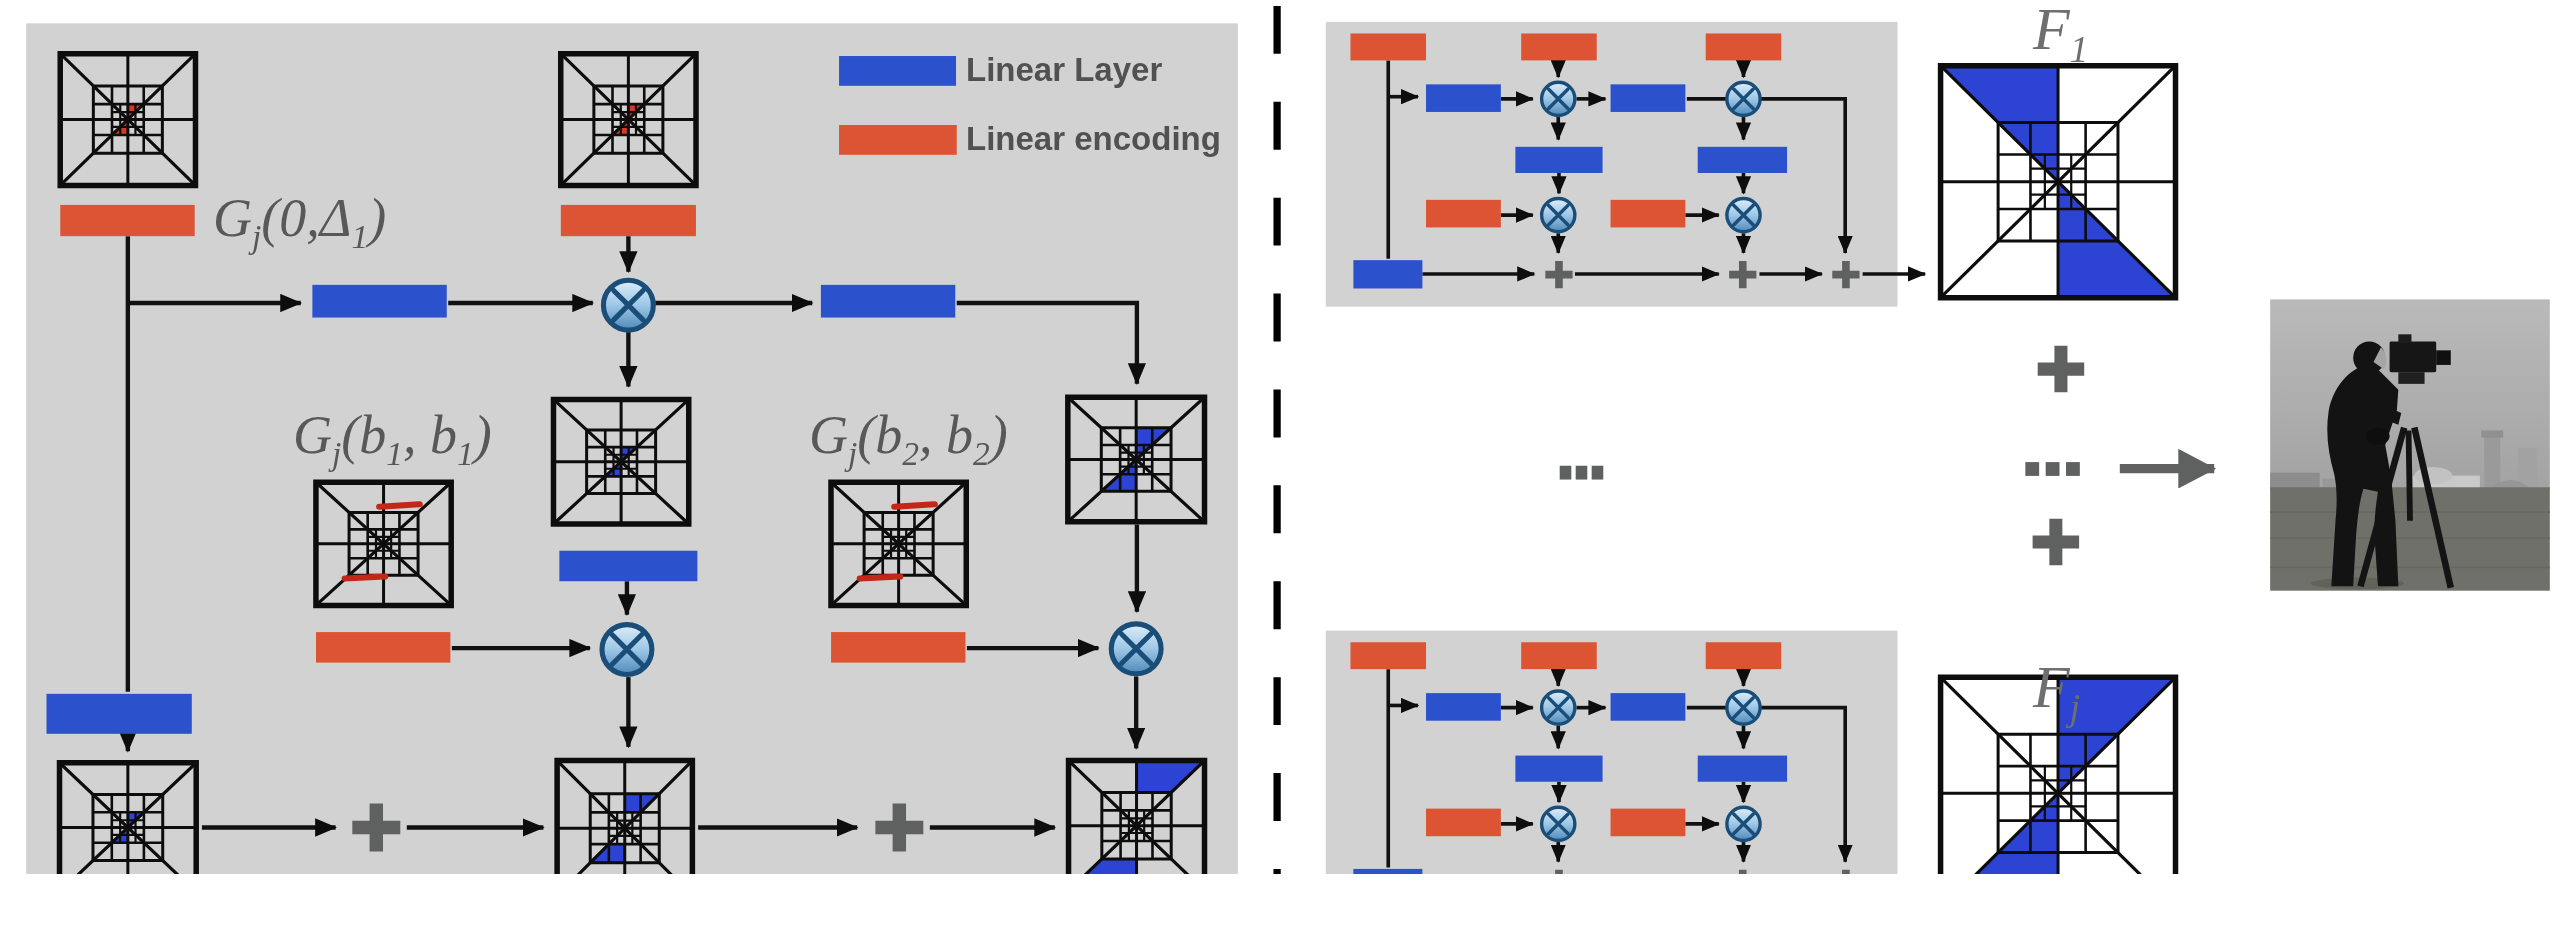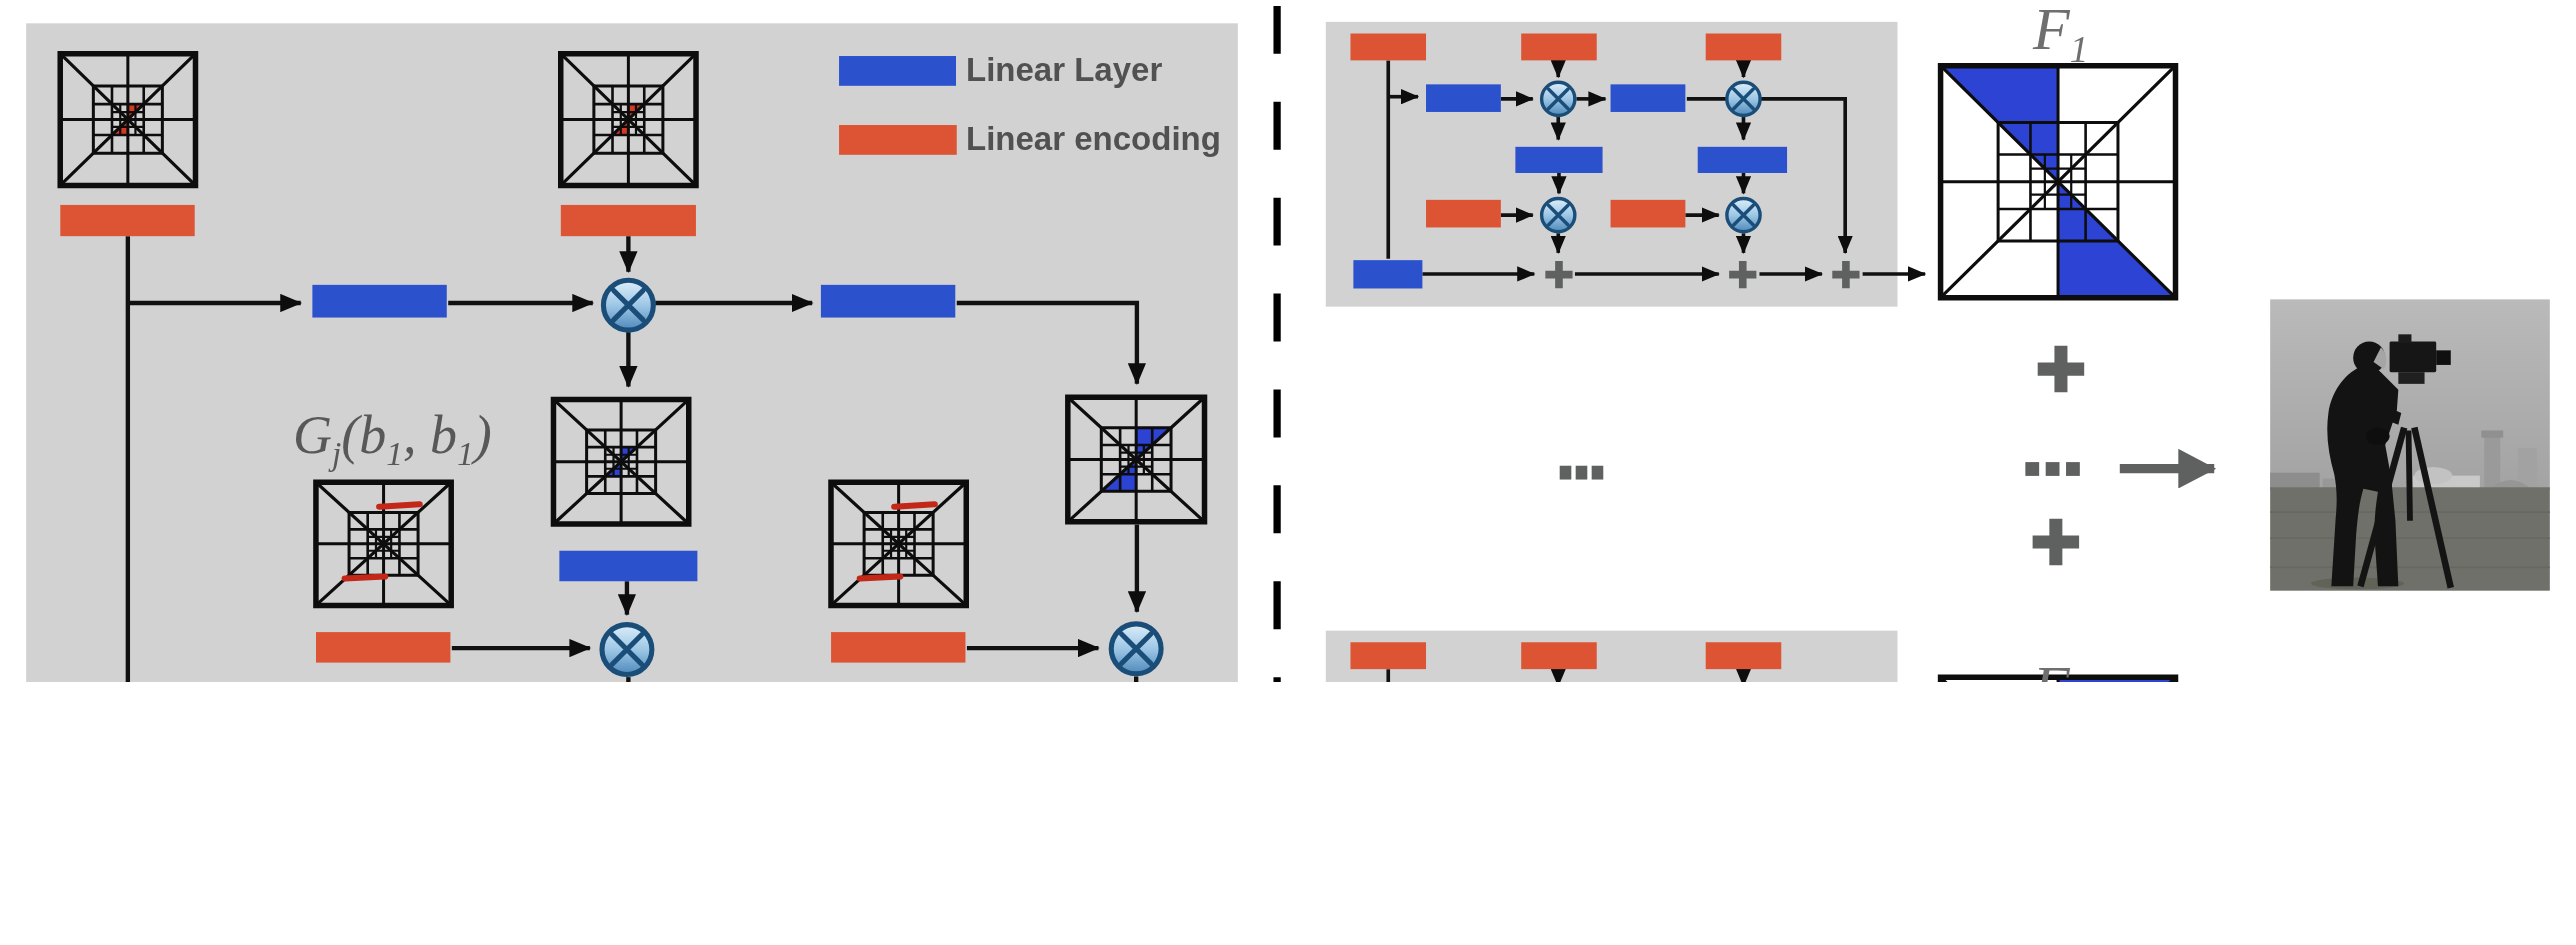--- a/index.html
+++ b/index.html
@@ -1,16 +1,16 @@
 <!DOCTYPE html>
 <html style="--panel_bg: #d2d2d2; --linear_blue: #2b52cc; --basis_red: #dc5433; --fill_blue: #2c43d3; --fill_red: #d23a26; --stroke_red: #c22718; --symbol_gray: #5f6060; --text_gray: #585858; --line_black: #0d0d0d; --mult_ring: #1a4d78;font-size:11.6px"><head>
 <meta charset="utf-8">
 <style>
   html,body{margin:0;padding:0;background:#ffffff;}
-  #canvas{position:relative;width:2576px;height:682px;overflow:hidden;
+  #canvas{position:relative;width:2576px;height:874px;overflow:hidden;
           font-family:"Liberation Sans",sans-serif;}
   svg.stage{position:absolute;left:0;top:0;}
   .lab{position:absolute;color:var(--text_gray,#585858);white-space:nowrap;}
   .mathlab{font-family:"Liberation Serif",serif;font-style:italic;
            font-size:54px;line-height:62px;}
   .mathlab sub{font-size:62%;line-height:0;}
   .flab{font-family:"Liberation Serif",serif;font-style:italic;
         font-size:60px;line-height:67px;color:#6f6f6f;}
   .flab sub{font-size:62%;line-height:0;}
   .leglab{font-weight:bold;font-size:33px;line-height:36px;color:#515151;}
@@ -246,19 +246,21 @@
              L74,197 H88 L86,152 L83,122 L79,100 L87,76 L88,62 L76,50
              C72,46 67,44 62,46 Z" fill="#131313"></path>
     <path d="M60,62 C66,74 76,82 88,86 L90,78 C80,74 70,66 66,58 Z" fill="#131313"></path>
     <ellipse cx="74" cy="94" rx="8" ry="6" fill="#0e0e0e"></ellipse>
   </g>
 </svg>
 
 <div class="lab leglab" style="left:966px;top:52px;">Linear Layer</div>
 <div class="lab leglab" style="left:966px;top:121px;">Linear encoding</div>
 
+<div class="lab mathlab" style="left:213px;top:187px;">G<sub>j</sub>(0,Δ<sub>1</sub>)</div>
 <div class="lab mathlab" style="left:293px;top:404px;">G<sub>j</sub>(b<sub>1</sub>, b<sub>1</sub>)</div>
+<div class="lab mathlab" style="left:809px;top:404px;">G<sub>j</sub>(b<sub>2</sub>, b<sub>2</sub>)</div>
 
 <div class="lab flab" style="left:2033px;top:-4.4px;">F<sub>1</sub></div>
 <div class="lab flab" style="left:2033px;top:609px;margin-top:45px;">F<sub>j</sub></div>
 
 </div>
 
 
 </body></html>

